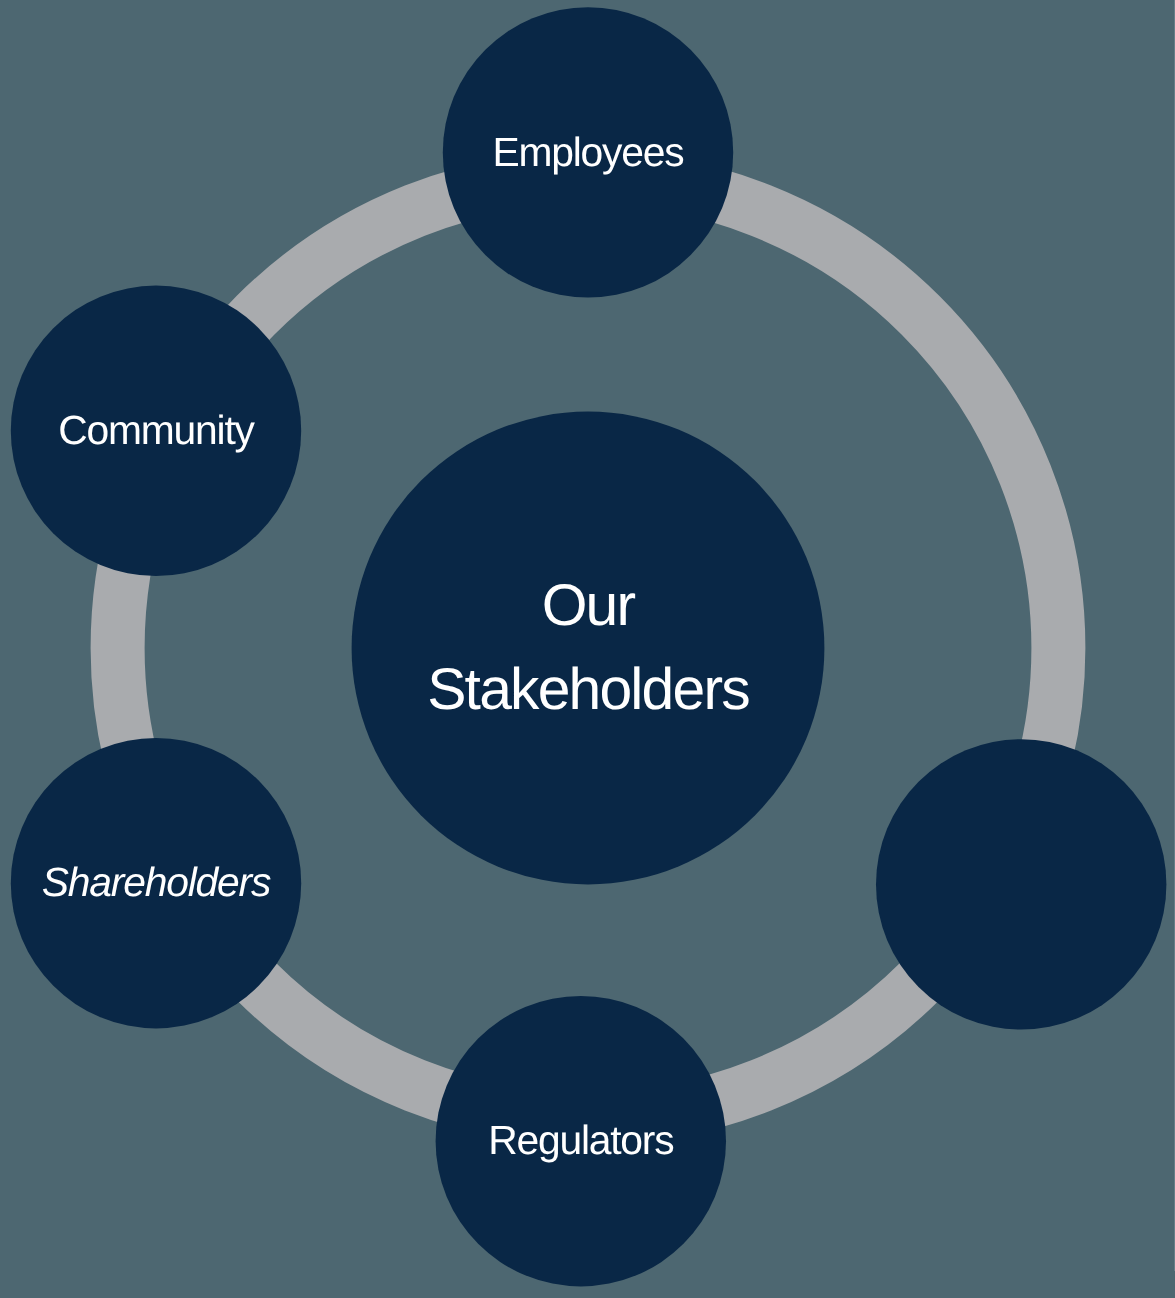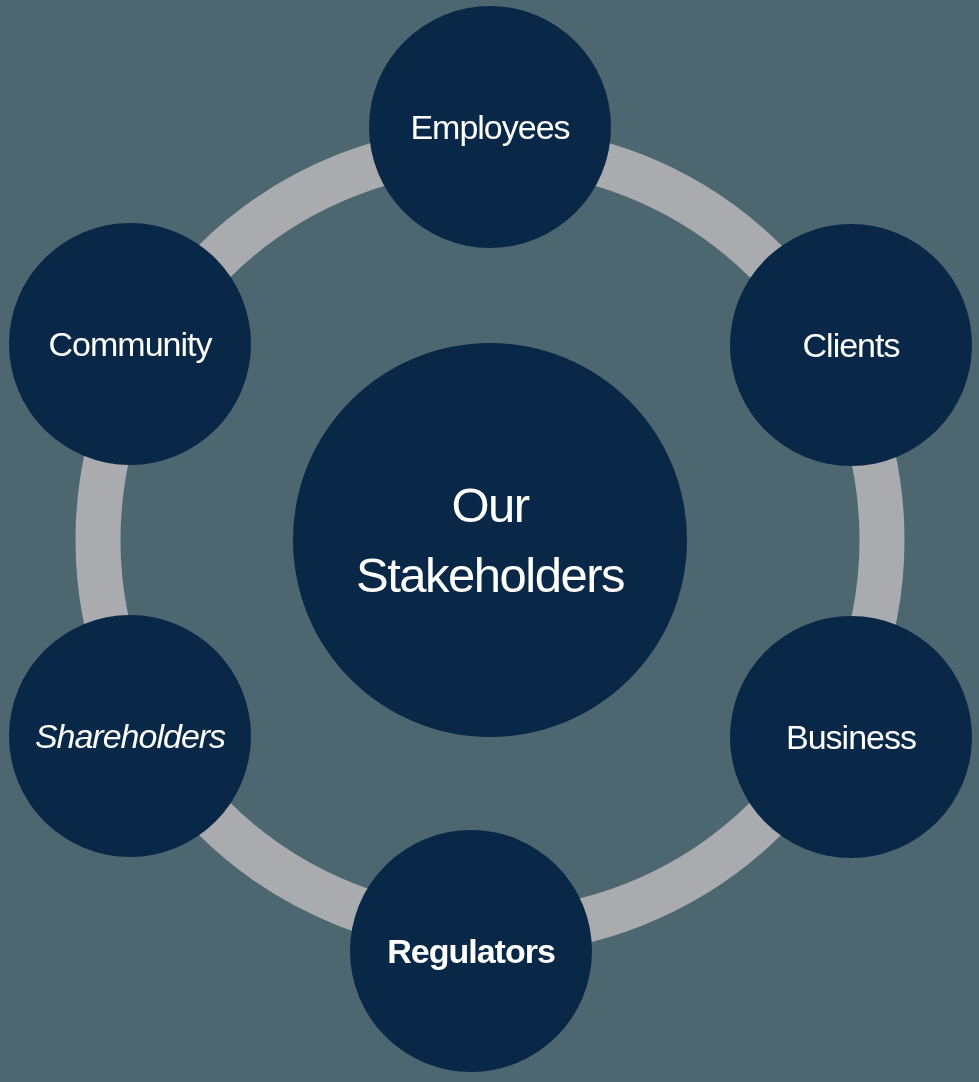--- a/index.html
+++ b/index.html
@@ -52,23 +52,23 @@
   .node--sat {
     width: 242px;
     height: 242px;
     font-size: 34px;
     line-height: 1.12;
     letter-spacing: -1px;
   }
   .pos-employees        { left: 369px; top: 6px;   }
   .pos-clients          { left: 730px; top: 224px; }
   .pos-business-partners{ left: 730px; top: 616px; }
-  .pos-regulators       { left: 350px; top: 830px; font-weight: bold; }
+  .pos-regulators       { left: 363px; top: 830px; }
   .pos-shareholders     { left: 9px;   top: 615px; font-style: italic; }
-  .pos-community        { left: 9px;   top: 223px; }
+  .pos-community        { left: 9px;   top: 238px; }
 </style>
 </head>
 <body>
 
 <div class="canvas">
 
   <svg class="ring-svg" viewBox="0 0 979 1082" aria-hidden="true">
     <circle class="orbit" cx="490" cy="540" r="392" stroke="#a9abae"></circle>
   </svg>
 
@@ -79,30 +79,23 @@
     </div>
   </div>
 
   <div class="node node--center">
     <div class="label">
       <span class="line">Our</span>
       <span class="line">Stakeholders</span>
     </div>
   </div>
 
-  <div class="node node--sat pos-clients">
-    <div class="label">
-      <span class="line">Clients</span>
-      <span class="line"></span>
-    </div>
-  </div>
 
   <div class="node node--sat pos-business-partners">
     <div class="label">
-      <span class="line">Business</span>
     </div>
   </div>
 
   <div class="node node--sat pos-regulators">
     <div class="label">
       <span class="line">Regulators</span>
       <span class="line"></span>
     </div>
   </div>
 

